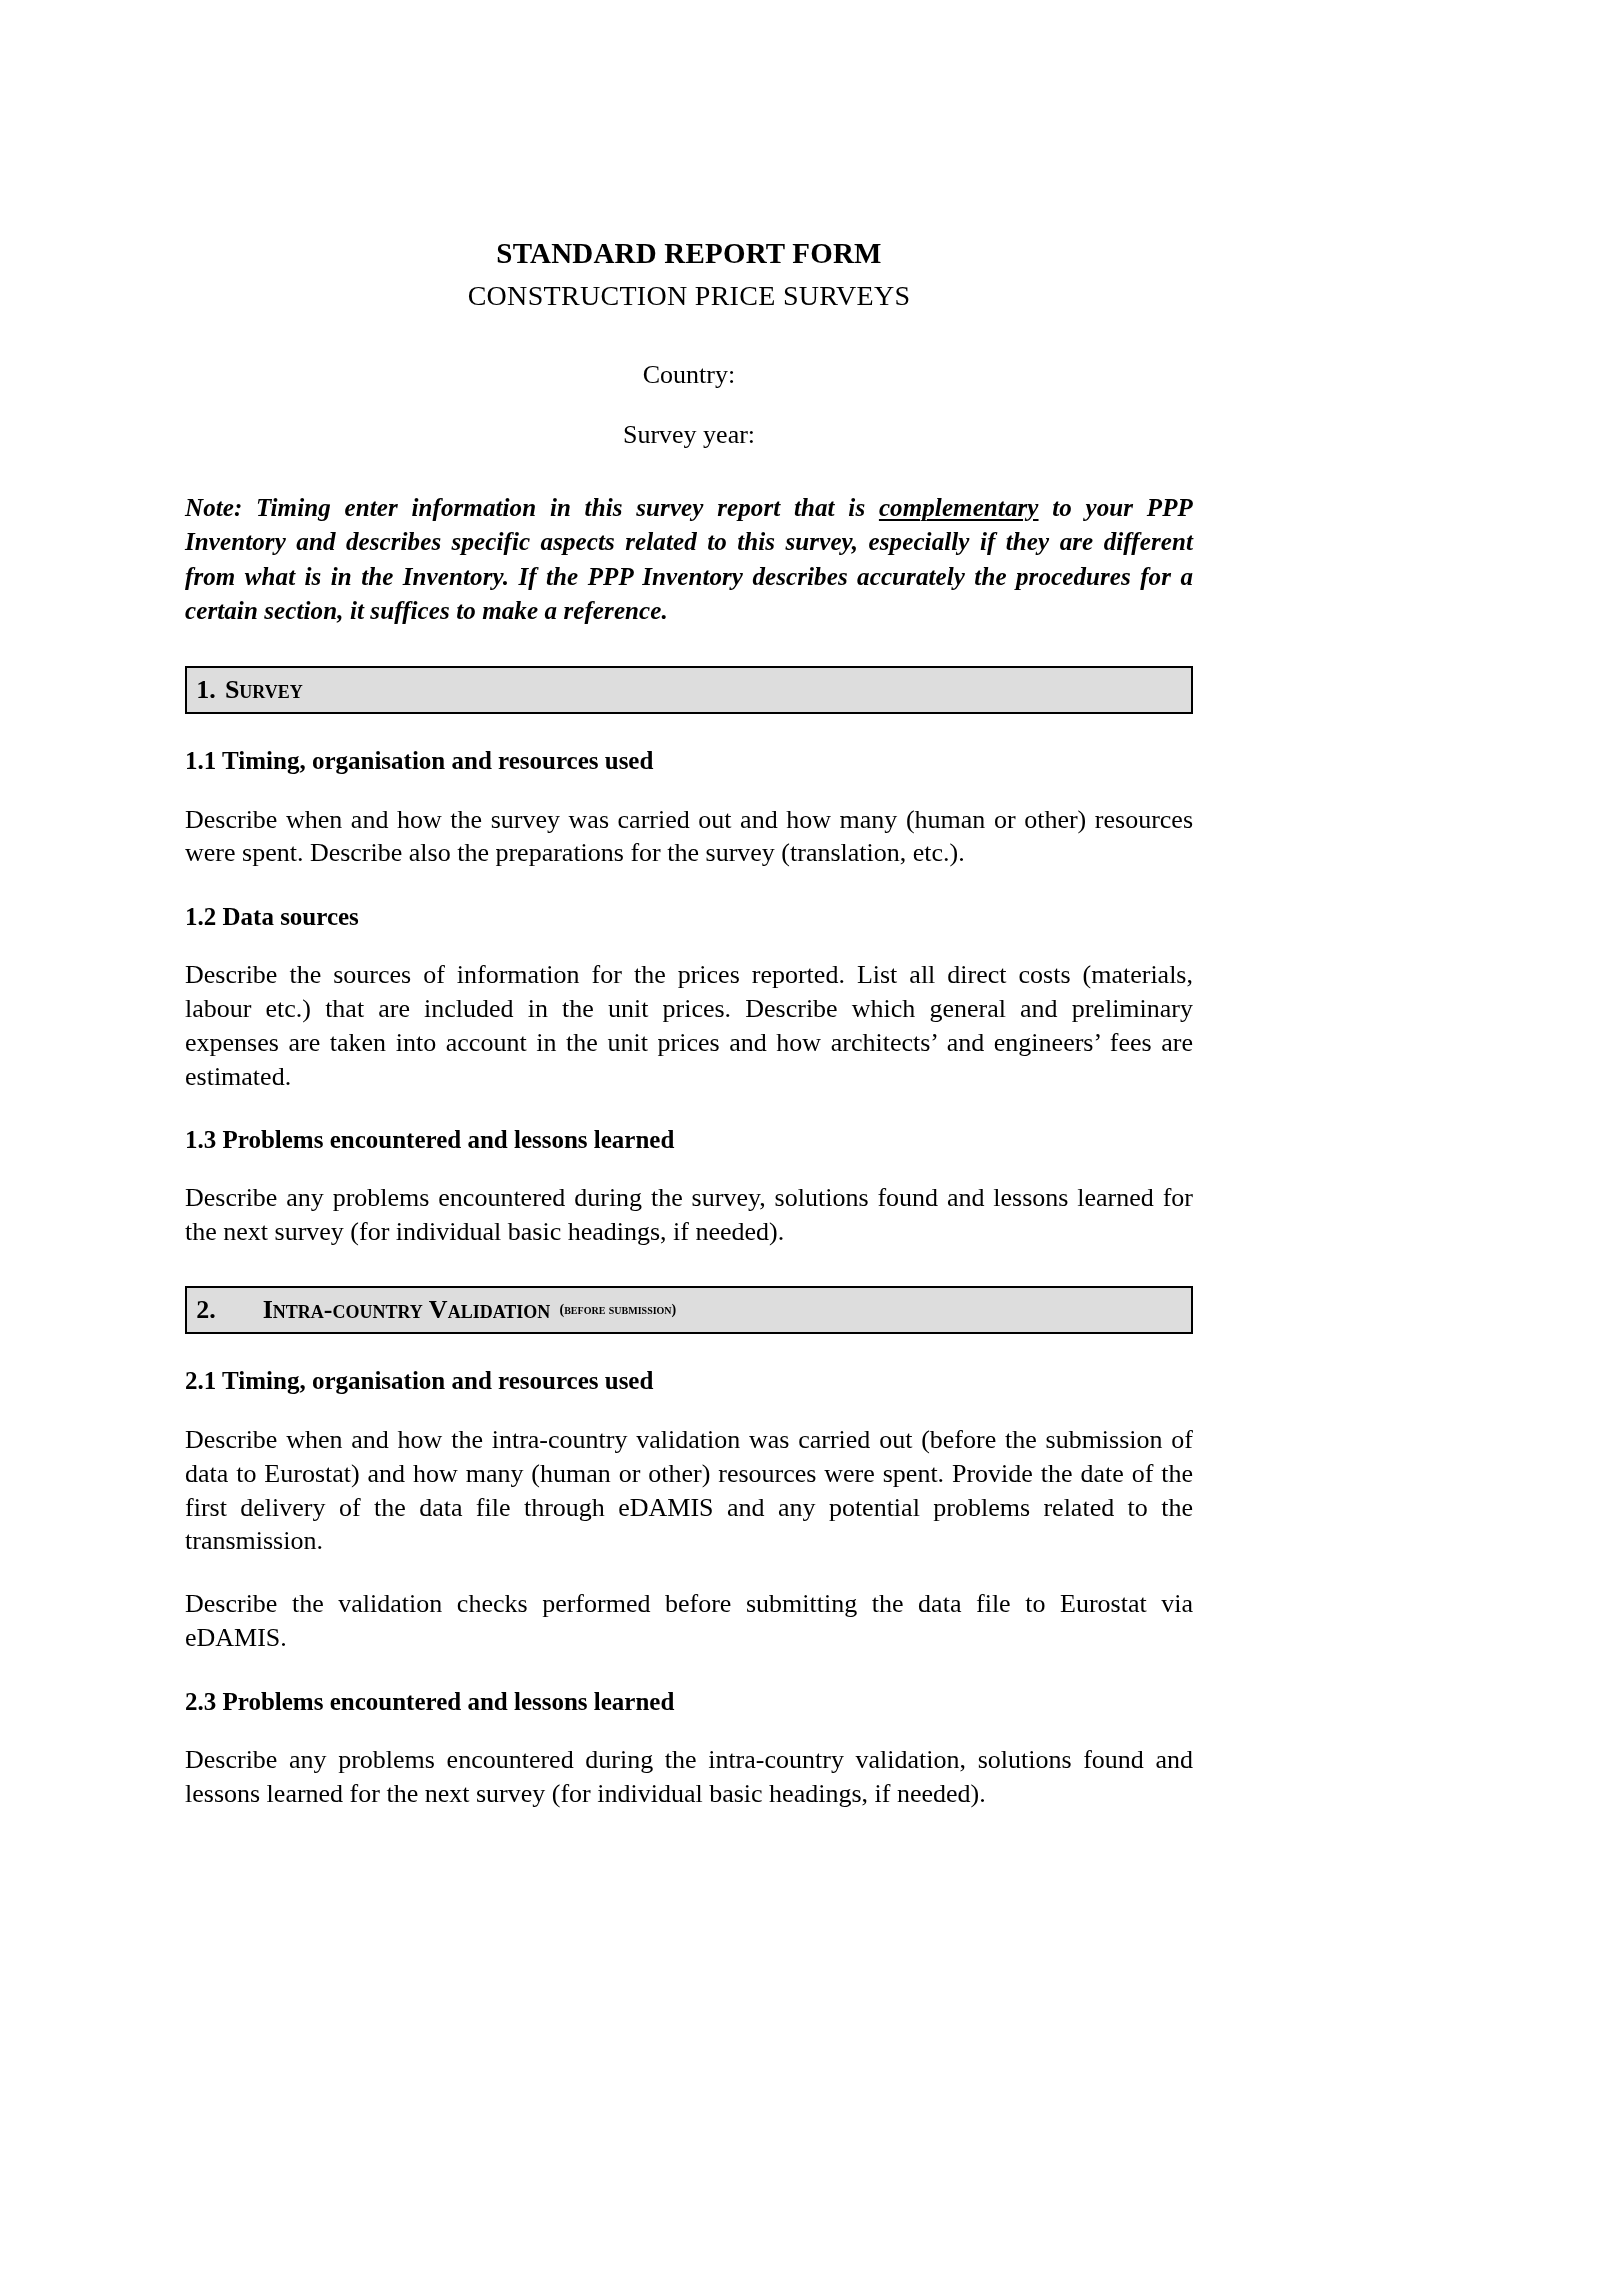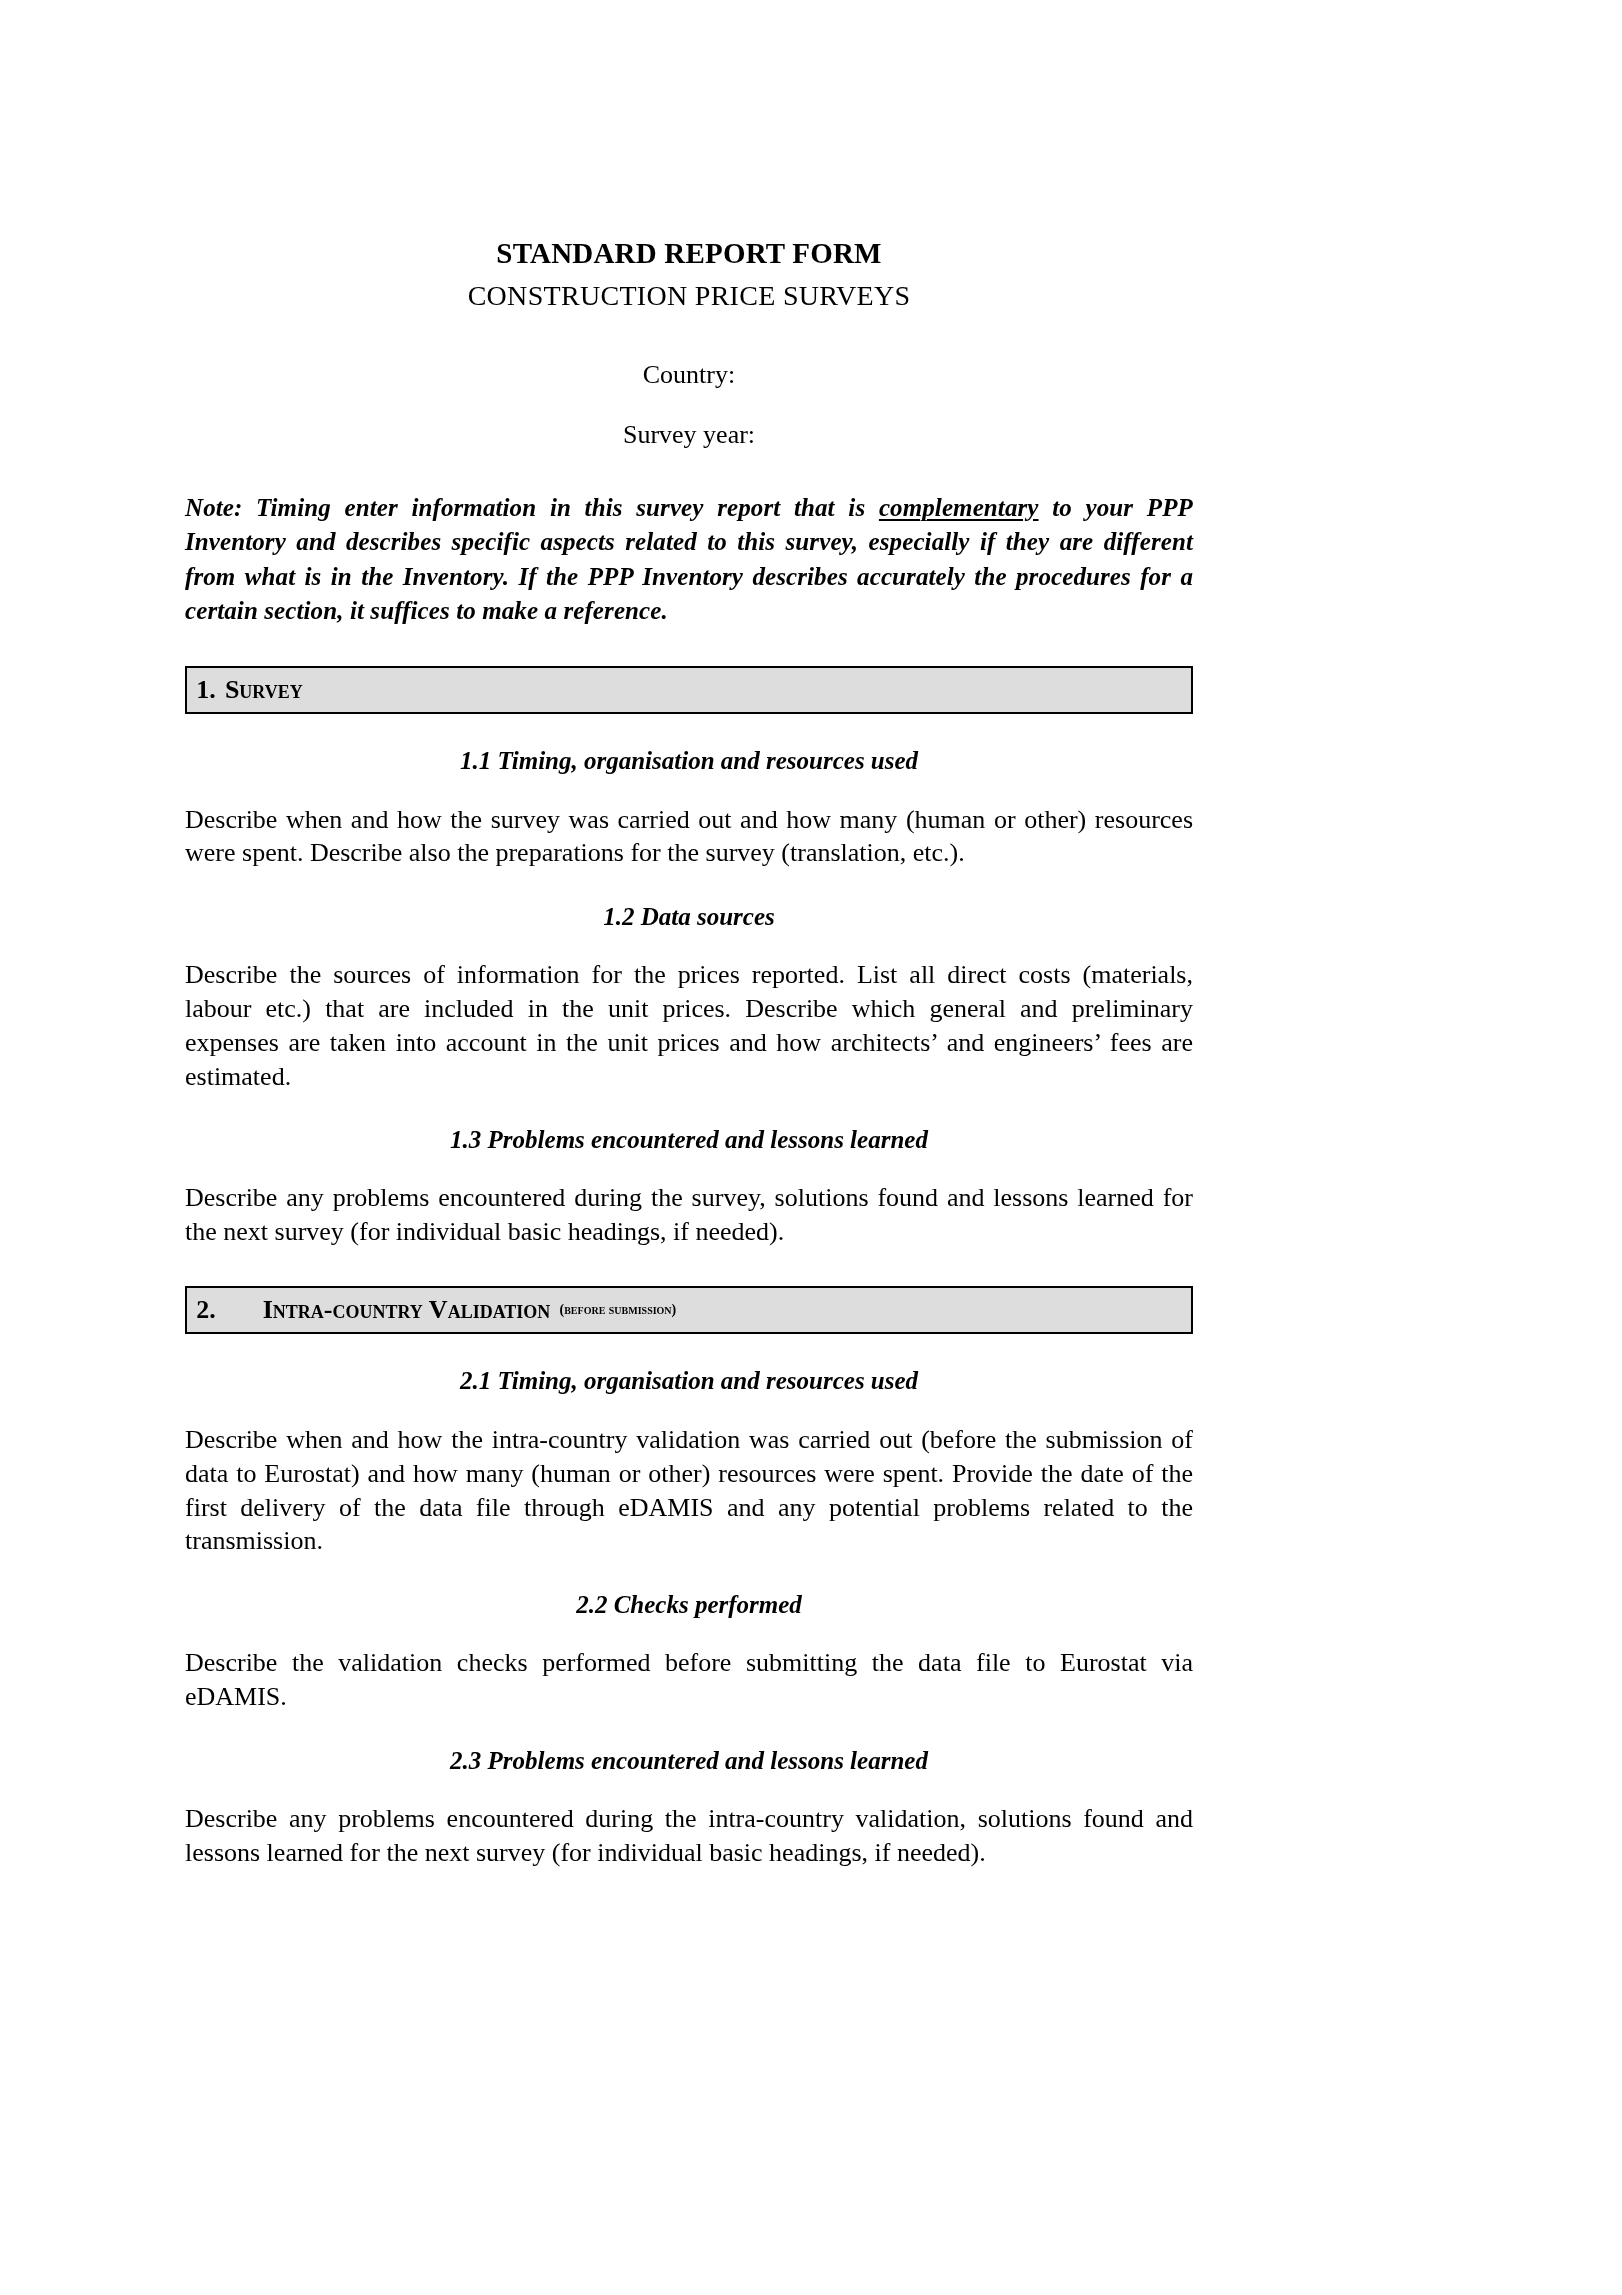--- a/index.html
+++ b/index.html
@@ -108,24 +108,22 @@
     font-size: 14px;
     font-weight: bold;
     font-variant: small-caps;
     line-height: 1;
     display: inline-block;
   }
 
   
   .sub-heading {
     font-size: 25px;
-    font-style: italic;
     line-height: 1.0;
     margin: 34px 0 0 0;
-    text-align: center;
   }
 
   
   .body-para {
     font-size: 26px;
     line-height: 1.30;
     text-align: justify;
     text-justify: inter-word;
     margin: 29px 0 0 0;
   }
@@ -167,20 +165,19 @@
     <span class="sec-num">2.</span>
       <span class="bar-gap-wide"></span>
       <span class="sec-title tight">Intra-country Validation</span>
       <span class="bar-gap-narrow"></span>
       <span class="sec-sub">(before submission)</span>
   </div>
 
   <h3 class="sub-heading">2.1 Timing, organisation and resources used</h3>
   <p class="body-para after-bar">Describe when and how the intra-country validation was carried out (before the submission of data to Eurostat) and how many (human or other) resources were spent. Provide the date of the first delivery of the data file through eDAMIS and any potential problems related to the transmission.</p>
 
-  <h3 class="sub-heading">2.2 Checks performed</h3>
   <p class="body-para">Describe the validation checks performed before submitting the data file to Eurostat via eDAMIS.</p>
 
   <h3 class="sub-heading">2.3 Problems encountered and lessons learned</h3>
   <p class="body-para">Describe any problems encountered during the intra-country validation, solutions found and lessons learned for the next survey (for individual basic headings, if needed).</p>
 
 </div>
 
 
 </body></html>

